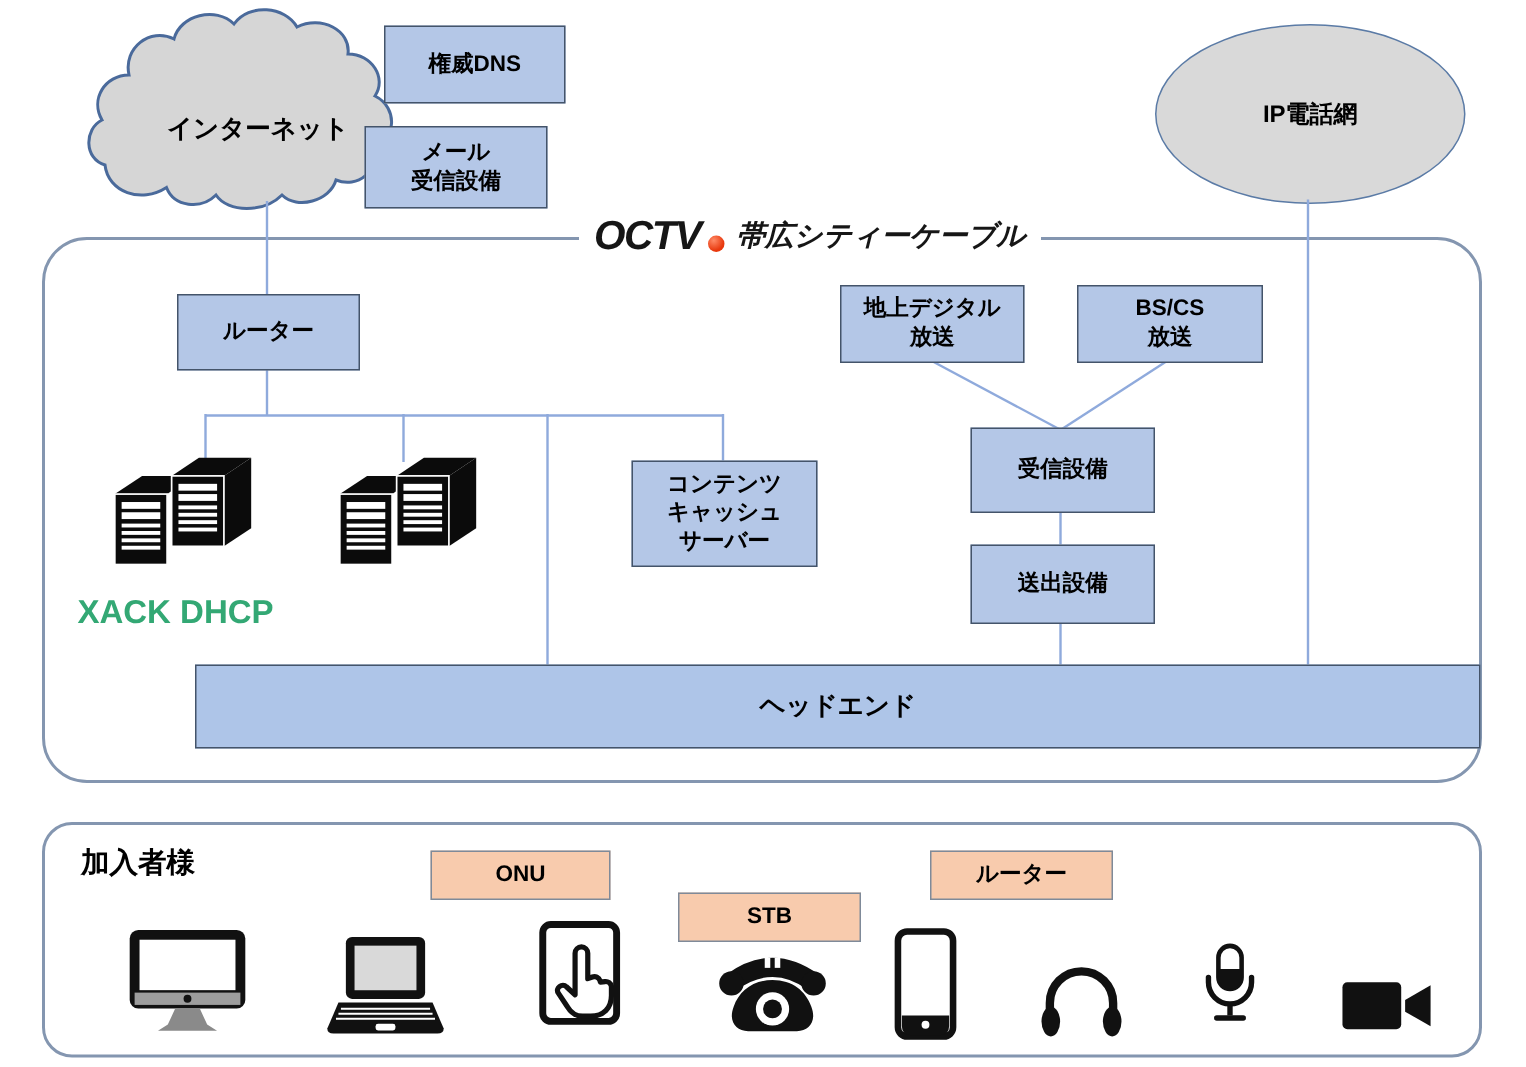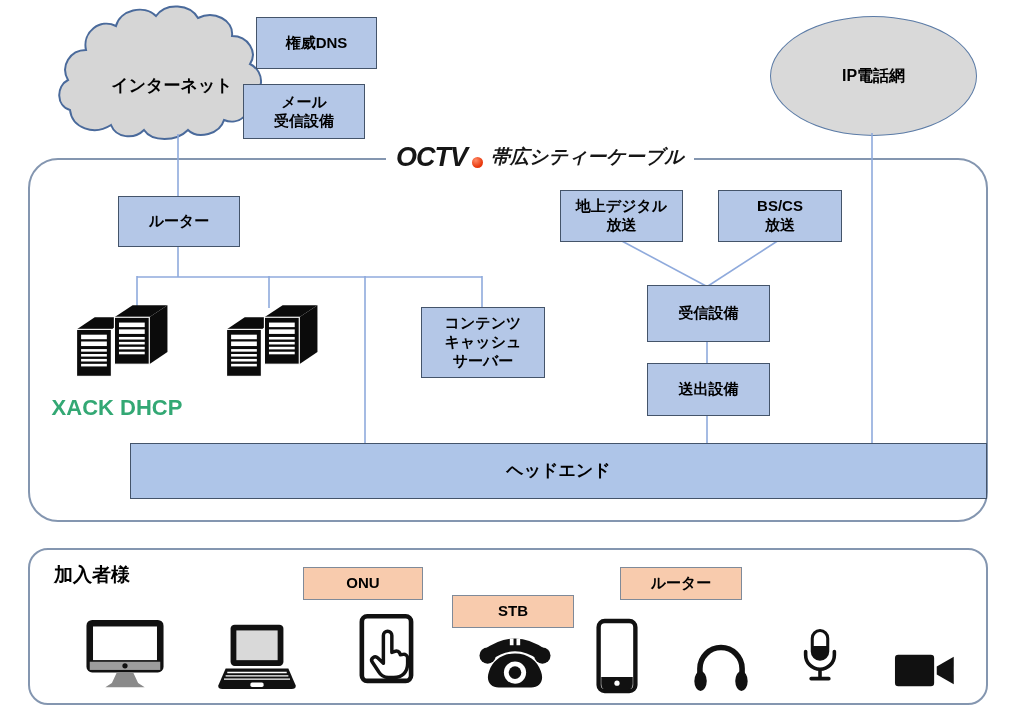--- a/index.html
+++ b/index.html
@@ -194,21 +194,21 @@
         <rect x="12" y="62" width="34" height="3.4"></rect>
           <rect x="12" y="68.5" width="34" height="3.4"></rect>
         <rect x="12" y="75" width="34" height="3.4"></rect>
           <rect x="12" y="81.5" width="34" height="3.4"></rect>
       </g>
     </g>
   </svg>
   <div class="server-label green" style="left:42px;top:395px;">XACK DHCP</div>
 
   <div class="subscriber-label">加入者様</div>
-  <div class="node orange" style="left:287px;top:567px;width:118px;height:31px;margin-left:16px;">
+  <div class="node orange" style="left:287px;top:567px;width:118px;height:31px;">
     <span>ONU</span>
   </div>
   <div class="node orange" style="left:452px;top:567px;width:120px;height:31px;margin-top:28px;">
     <span>STB</span>
   </div>
   <div class="node orange" style="left:620px;top:567px;width:120px;height:31px;">
     <span>ルーター</span>
   </div>
 
   <div class="dev" style="left:83px;width:84px;">

